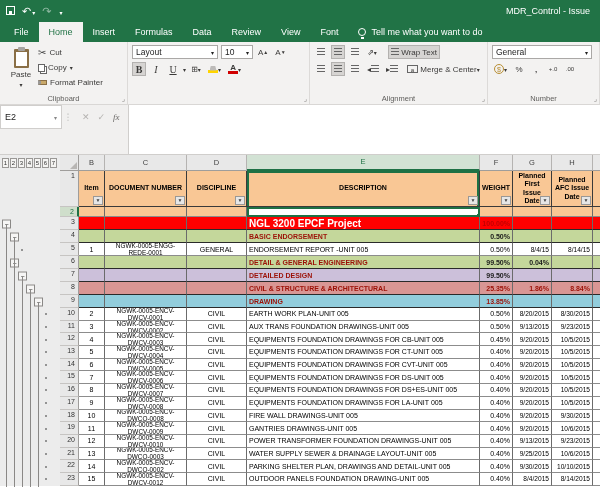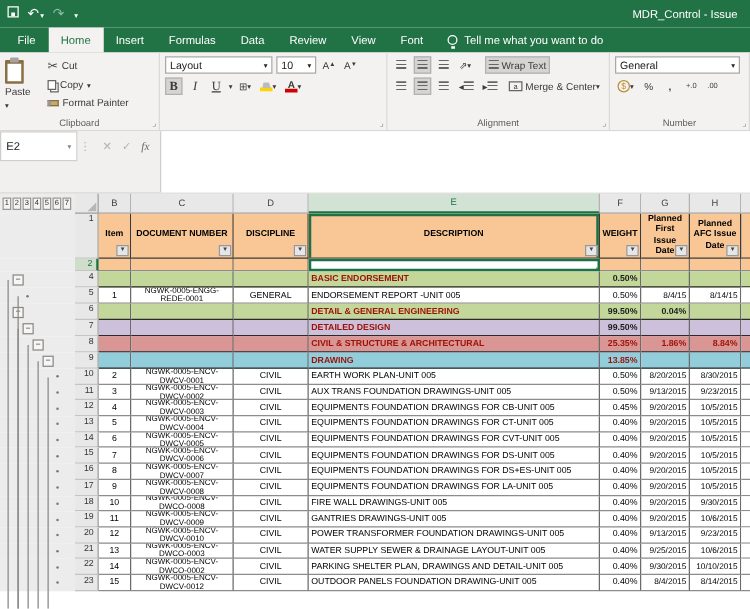--- a/index.html
+++ b/index.html
@@ -20,21 +20,21 @@
   .rtab.active { background:#f3f2f1; color:#217346; }
   .tellme { display:flex; align-items:center; gap:5px; padding:0 10px; }
   .icon-bulb { display:inline-block; width:8px; height:8px; border:1px solid #fff; border-radius:50%; position:relative; }
   .icon-bulb::after { content:""; position:absolute; left:2px; top:8px; width:3px; height:2px; background:#fff; }
   
   .ribbon { height:63px; background:#f3f2f1; border-bottom:1px solid #d9d7d5; display:flex; font-size:8px; color:#3b3a39; }
   .rgroup { position:relative; display:flex; flex-direction:column; border-right:1px solid #dcdad8; padding:3px 4px 13px 4px; }
   .rgroup-label { position:absolute; bottom:1px; left:0; right:0; text-align:center; font-size:7.5px; color:#5f5e5c; }
   .launcher { position:absolute; bottom:1px; right:2px; font-size:7px; color:#8a8886; }
   .rrow { display:flex; align-items:center; gap:3px; }
-  .bigbtn { display:flex; flex-direction:column; justify-content:center; width:34px; height:46px; gap:2px; }
+  .bigbtn { display:flex; flex-direction:column; align-items:center; justify-content:center; width:34px; height:46px; gap:2px; }
   .icon-clipboard { display:inline-block; width:15px; height:19px; background:#8a6f46; border-radius:1px; position:relative; }
   .icon-clipboard::before { content:""; position:absolute; left:2px; top:3px; width:11px; height:14px; background:#fff; }
   .icon-clipboard::after { content:""; position:absolute; left:4px; top:-2px; width:7px; height:4px; background:#a6a4a2; border-radius:1px; }
   .smallrow { display:flex; align-items:center; gap:3px; height:15px; white-space:nowrap; }
   .icon-cut { font-size:10px; color:#444; }
   .icon-copy { display:inline-block; width:7px; height:8px; border:1px solid #666; background:#fff; box-shadow:2px 2px 0 -1px #fff, 2px 2px 0 0 #666; }
   .icon-painter { display:inline-block; width:9px; height:5px; background:#c9a96a; border:1px solid #8a6f46; border-left-width:3px; border-left-color:#9a9896; }
   .combo { background:#fff; border:1px solid #aaa8a6; height:14px; display:flex; align-items:center; justify-content:space-between; padding:0 3px; font-size:8.5px; color:#222; }
   .fbtn { display:inline-flex; align-items:center; justify-content:center; min-width:14px; height:14px; padding:0 2px; }
   .fbtn.active { background:#d6d4d2; border:1px solid #b3b1af; }
@@ -291,20 +291,34 @@
         <div class="c" style="width: 82px; background: rgb(249, 199, 149);"></div>
         <div class="c" style="width: 60px; background: rgb(249, 199, 149);"></div>
         <div class="c selcell" style="width: 233px; background: rgb(255, 255, 255);"></div>
         <div class="c" style="width: 33px; background: rgb(249, 199, 149);"></div>
         <div class="c" style="width: 39px; background: rgb(249, 199, 149);"></div>
         <div class="c" style="width: 41px; background: rgb(249, 199, 149);"></div>
         <div class="sliver" style="background: rgb(249, 199, 149);"></div>
       </div>
       <div class="g-row" style="height: 13px;">
         <div class="oc" style="height: 13px;">
+          <div class="marker" style="left: 2px;">−</div>
+        </div>
+        <div class="rh">3</div>
+        <div class="c" style="width: 26px; background: rgb(255, 0, 0); border-bottom-color: rgb(42, 42, 42); font-weight: bold;"></div>
+        <div class="c" style="width: 82px; background: rgb(255, 0, 0); border-bottom-color: rgb(42, 42, 42); font-weight: bold;"></div>
+        <div class="c" style="width: 60px; background: rgb(255, 0, 0); border-bottom-color: rgb(42, 42, 42); font-weight: bold;"></div>
+        <div class="c" style="width: 233px; background: rgb(255, 0, 0); border-bottom-color: rgb(42, 42, 42); font-weight: bold; color: rgb(255, 255, 255); font-size: 10px;">NGL 3200 EPCF Project</div>
+        <div class="c right" style="width: 33px; background: rgb(255, 0, 0); border-bottom-color: rgb(42, 42, 42); font-weight: bold; color: rgb(192, 0, 0);">100.00%</div>
+        <div class="c right center" style="width: 39px; background: rgb(255, 0, 0); border-bottom-color: rgb(42, 42, 42); font-weight: bold; color: rgb(192, 0, 0);"></div>
+        <div class="c right center" style="width: 41px; background: rgb(255, 0, 0); border-bottom-color: rgb(42, 42, 42); font-weight: bold; color: rgb(192, 0, 0);"></div>
+        <div class="sliver" style="background: rgb(255, 0, 0); border-bottom-color: rgb(42, 42, 42);"></div>
+      </div>
+      <div class="g-row" style="height: 13px;">
+        <div class="oc" style="height: 13px;">
           <div class="marker" style="left: 10px;">−</div>
         </div>
         <div class="rh">4</div>
         <div class="c" style="width: 26px; background: rgb(196, 215, 155); border-bottom-color: rgb(42, 42, 42); font-weight: bold;"></div>
         <div class="c" style="width: 82px; background: rgb(196, 215, 155); border-bottom-color: rgb(42, 42, 42); font-weight: bold;"></div>
         <div class="c" style="width: 60px; background: rgb(196, 215, 155); border-bottom-color: rgb(42, 42, 42); font-weight: bold;"></div>
         <div class="c" style="width: 233px; background: rgb(196, 215, 155); border-bottom-color: rgb(42, 42, 42); font-weight: bold; color: rgb(156, 16, 6);">BASIC ENDORSEMENT</div>
         <div class="c right" style="width: 33px; background: rgb(196, 215, 155); border-bottom-color: rgb(42, 42, 42); font-weight: bold; color: rgb(26, 26, 26);">0.50%</div>
         <div class="c right center" style="width: 39px; background: rgb(196, 215, 155); border-bottom-color: rgb(42, 42, 42); font-weight: bold; color: rgb(26, 26, 26);"></div>
         <div class="c right center" style="width: 41px; background: rgb(196, 215, 155); border-bottom-color: rgb(42, 42, 42); font-weight: bold; color: rgb(26, 26, 26);"></div>

